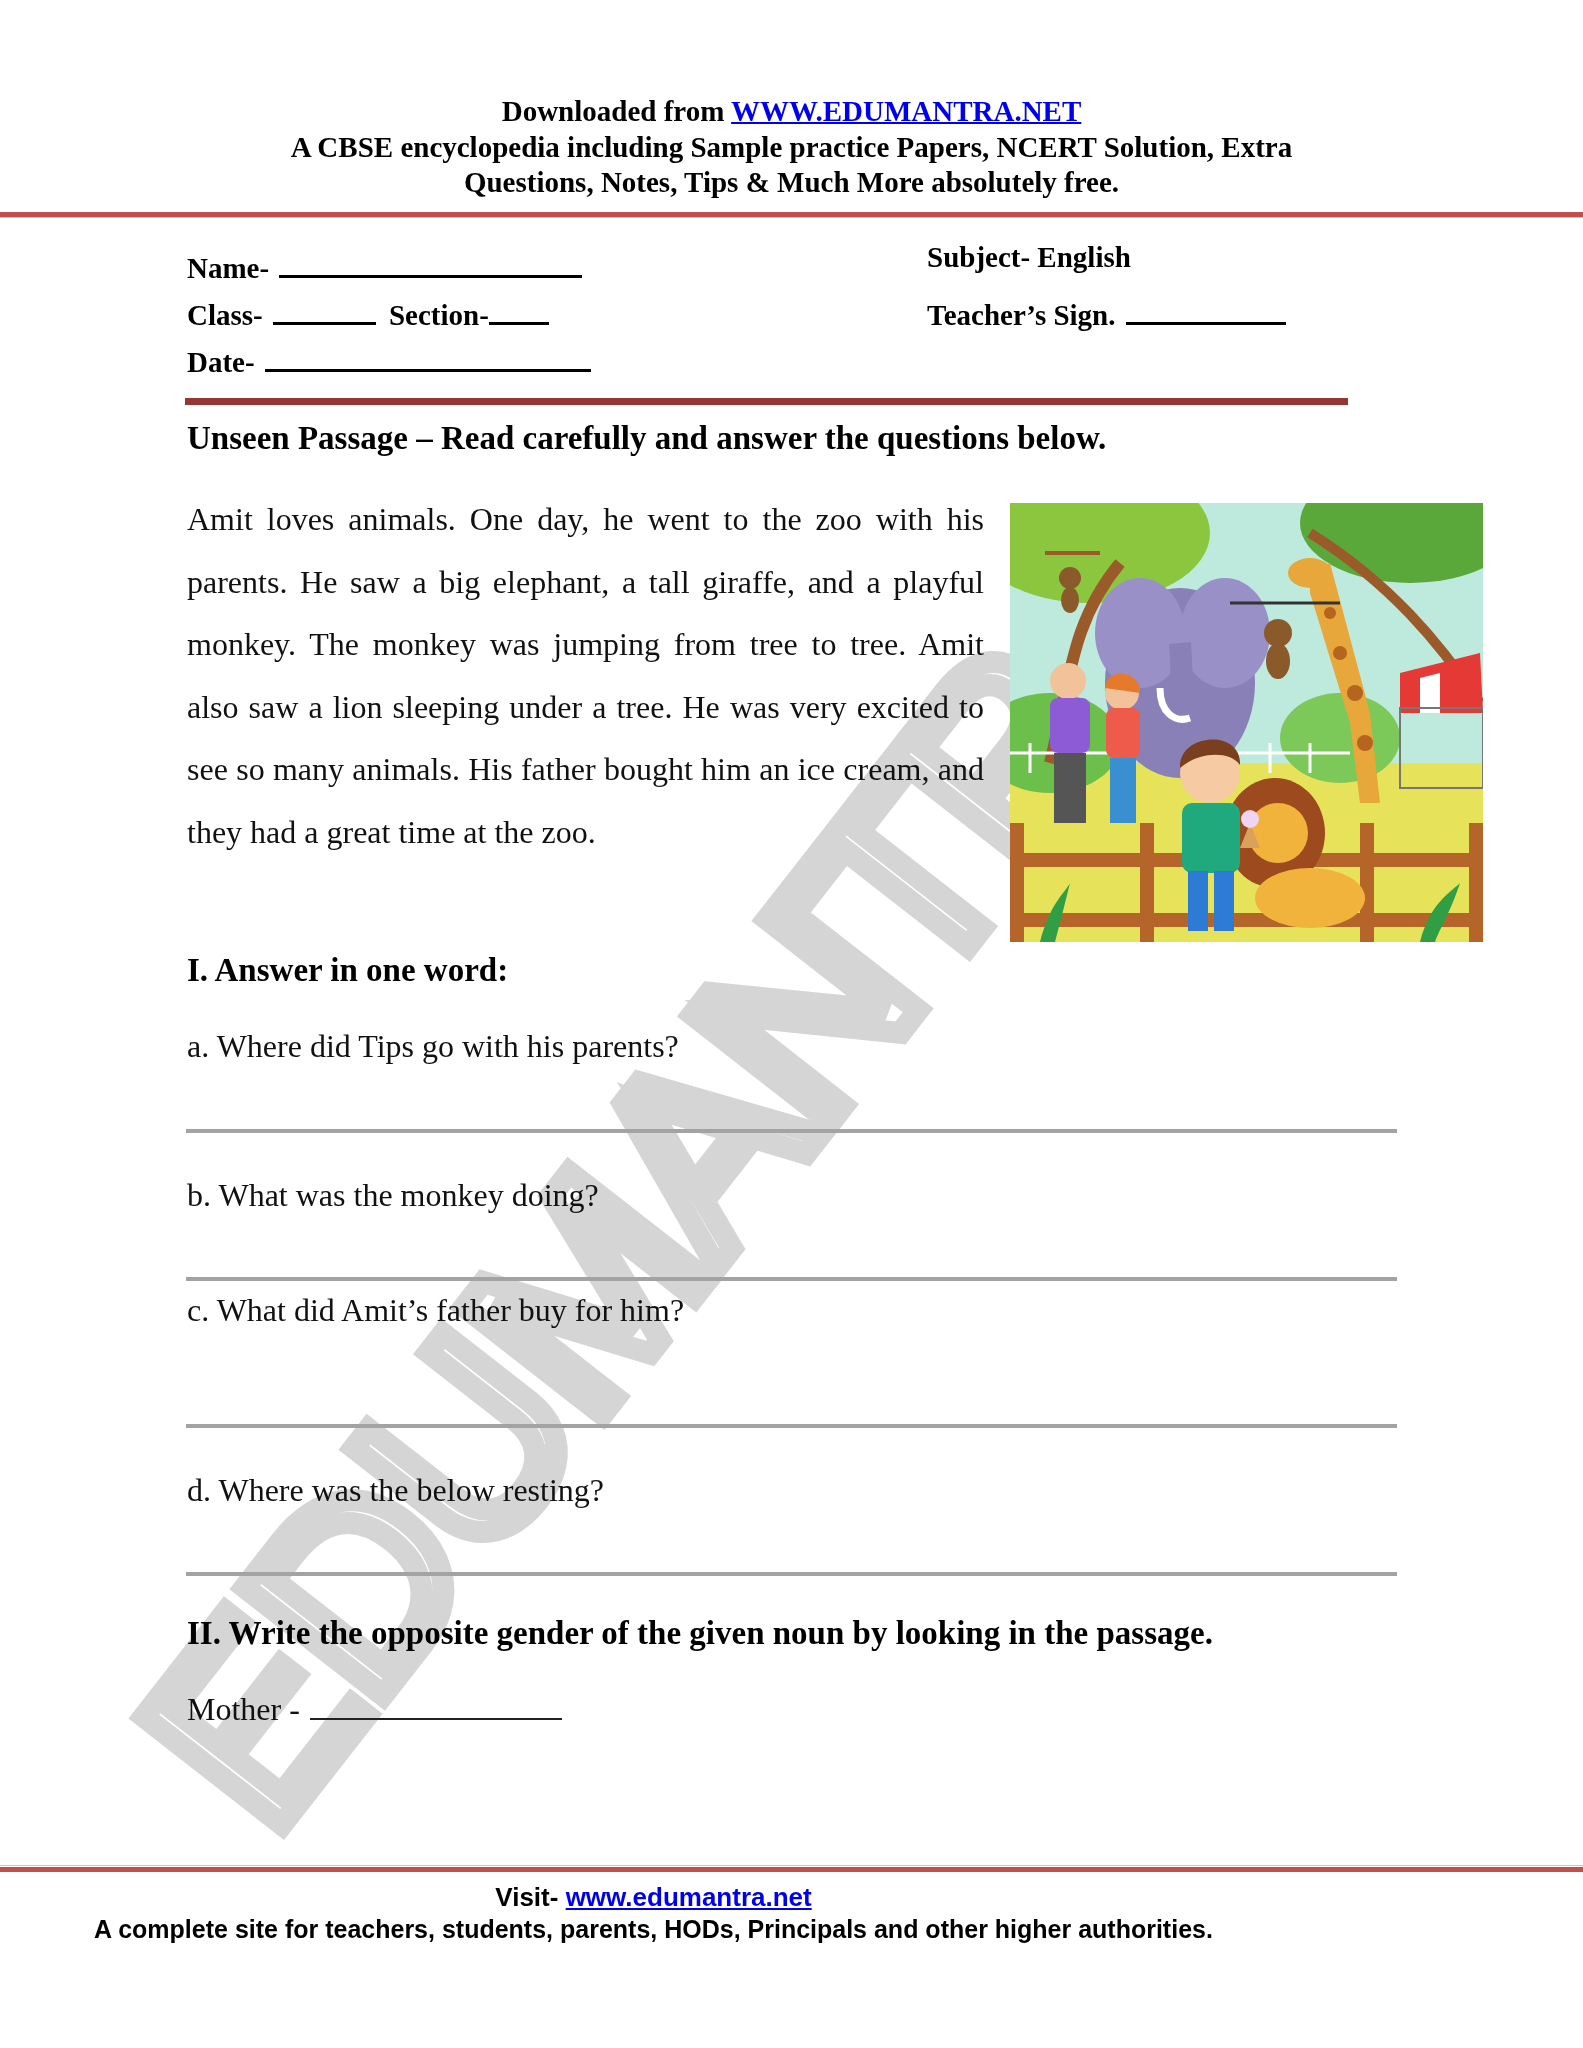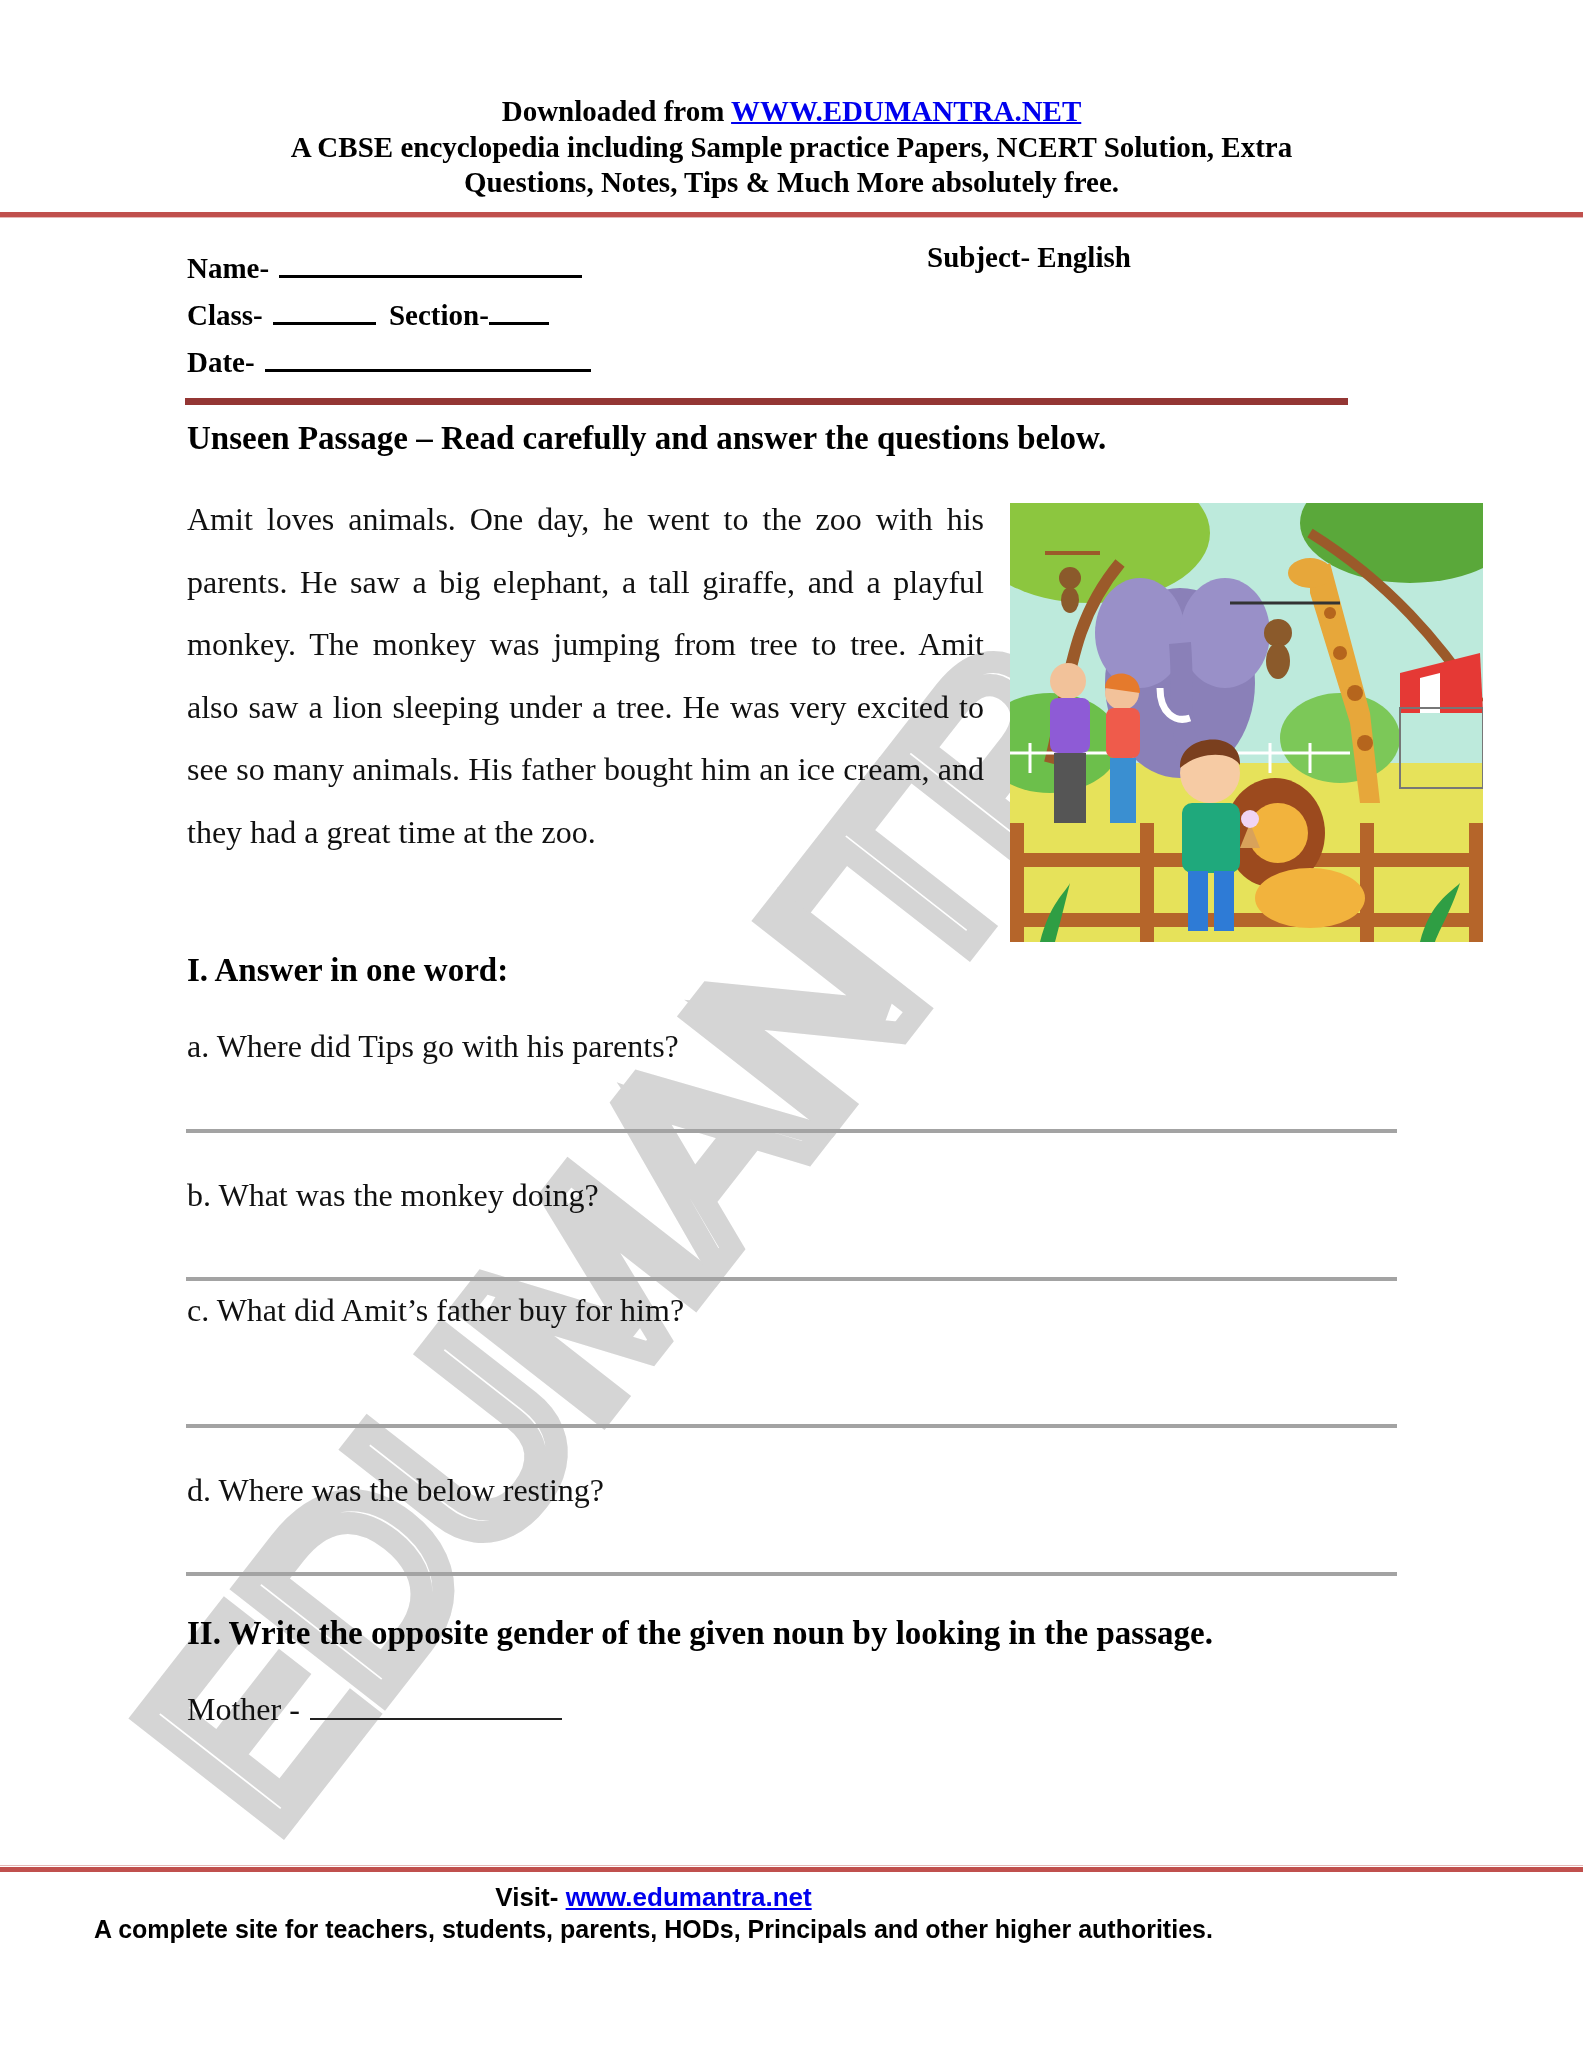--- a/index.html
+++ b/index.html
@@ -55,20 +55,23 @@
     <span>Name-</span><span class="blank" style="width:303px;"></span>
   </div>
   <div class="abs serif info" style="left:187px; top:290px;">
     <span>Class-</span><span class="blank" style="width:103px;"></span>
     <span style="margin-left:6px;">Section-</span><span class="blank" style="width:60px; margin-left:0;"></span>
   </div>
   <div class="abs serif info" style="left:187px; top:337px;">
     <span>Date-</span><span class="blank" style="width:326px;"></span>
   </div>
   <div class="abs serif info" style="left:927px; top:243px;">Subject- English</div>
+  <div class="abs serif info" style="left:927px; top:290px;">
+    <span>Teacher’s Sign.</span><span class="blank" style="width:160px;"></span>
+  </div>
   <div class="rule-dark" style="top:398px;"></div>
 
   <div class="abs serif heading" style="left:187px; top:422px;">Unseen Passage – Read carefully and answer the questions below.</div>
   <div class="passage serif">Amit loves animals. One day, he went to the zoo with his parents. He saw a big elephant, a tall giraffe, and a playful monkey. The monkey was jumping from tree to tree. Amit also saw a lion sleeping under a tree. He was very excited to see so many animals. His father bought him an ice cream, and they had a great time at the zoo.</div>
 
   <div class="zoo-pic">
     <svg width="473" height="439" viewBox="0 0 473 439">
 
       <rect x="0" y="0" width="473" height="270" fill="#bdeadc"></rect>
 

